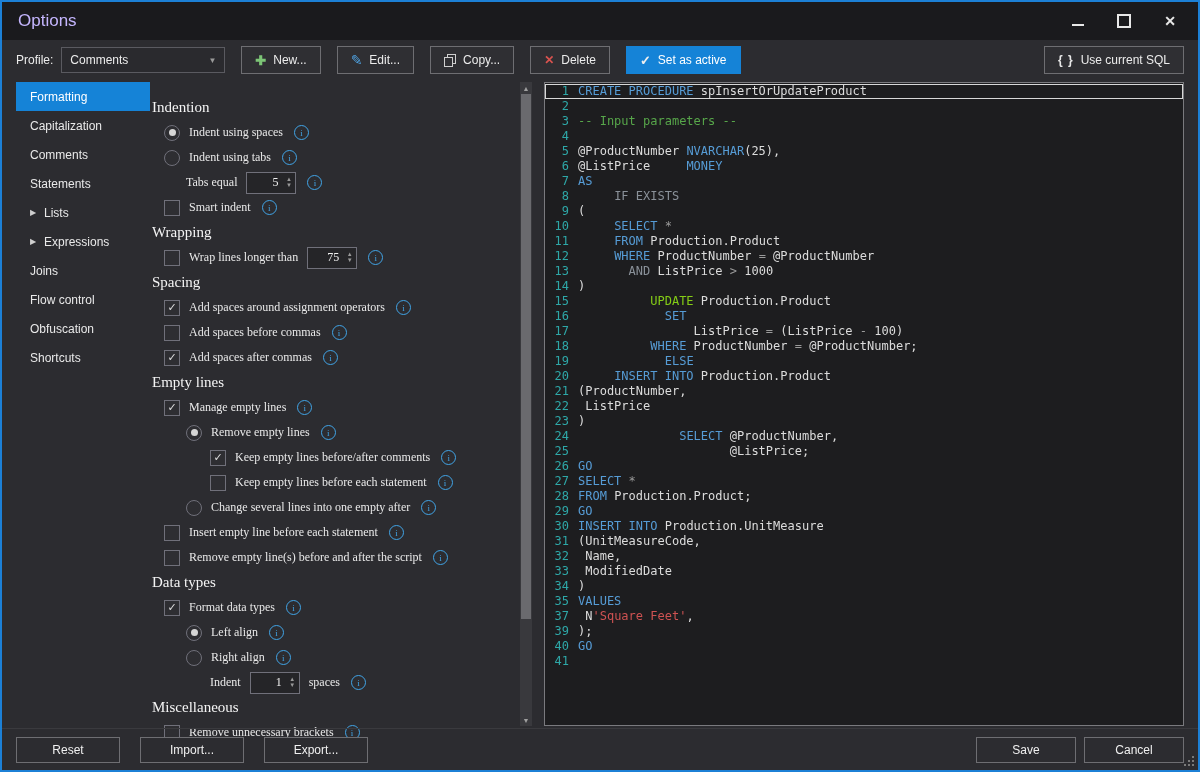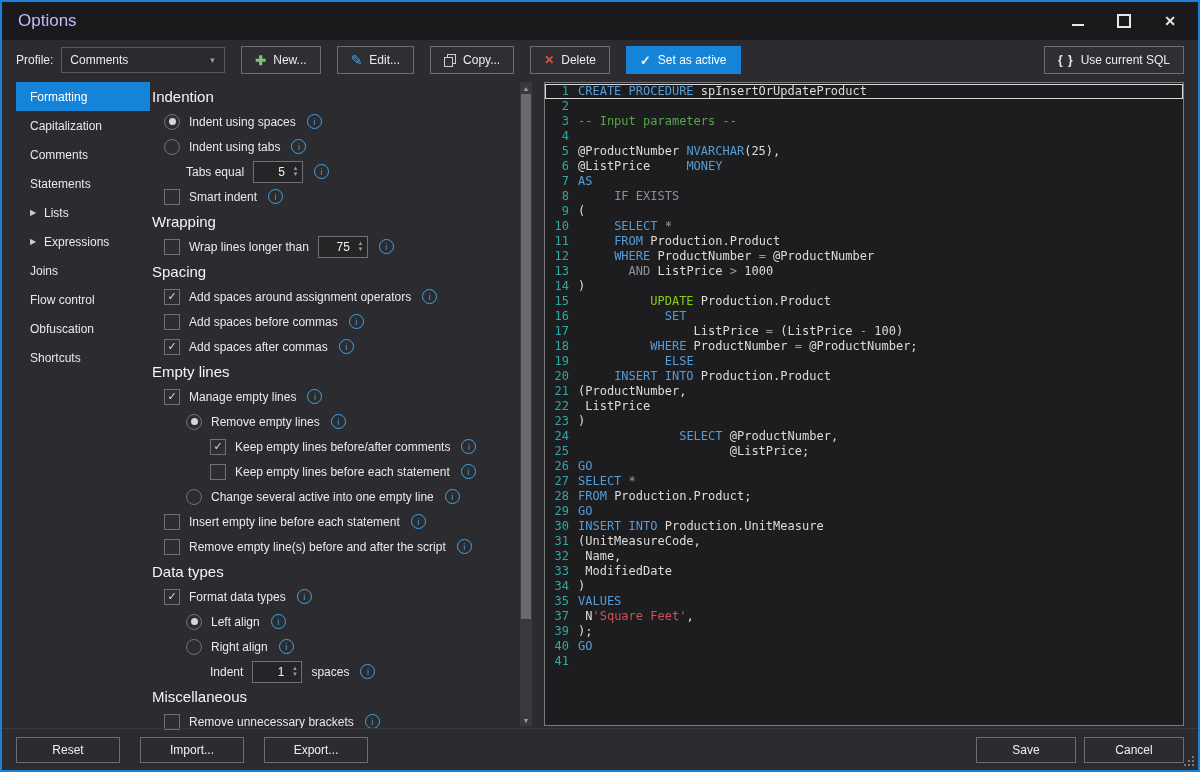--- a/index.html
+++ b/index.html
@@ -32,21 +32,21 @@
   .btn-usesql{margin-left:auto;}
   .ic-braces{color:#e8e8e8;font-size:12px;font-weight:bold;letter-spacing:1px;}
   
   .content{flex:0 0 648px;height:648px;display:flex;align-items:flex-start;padding:0 14px;}
   
   .sidebar{width:134px;flex:0 0 134px;margin-top:2px;}
   .sidebar-item{height:29px;display:flex;align-items:center;color:#e9e9e9;font-size:12px;padding-left:14px;cursor:default;}
   .sidebar-item.selected{background:#1583d7;color:#ffffff;}
   .sidebar-item .chev{font-size:8px;color:#cfcfcf;width:10px;margin-right:4px;}
   
-  .options{width:370px;flex:0 0 370px;margin-top:4px;}
+  .options{width:370px;flex:0 0 370px;margin-top:15px;font-family:Liberation Serif, serif;}
   .opt-row{height:25px;display:flex;align-items:center;gap:9px;color:#e9e9e9;font-size:12px;}
   .opt-header{font-size:15px;color:#f4f4f4;gap:0;}
   .ind0{padding-left:2px;}
   .ind1{padding-left:14px;}
   .ind2{padding-left:36px;}
   .ind3{padding-left:60px;}
   .cb{width:14px;height:14px;flex:0 0 14px;background:#2e2e32;border:1px solid #70707a;display:inline-flex;align-items:center;justify-content:center;color:#dedede;font-size:11px;line-height:1;}
   .rb{width:14px;height:14px;flex:0 0 14px;background:#2e2e32;border:1px solid #70707a;border-radius:50%;display:inline-flex;align-items:center;justify-content:center;}
   .rb .dot{width:7px;height:7px;border-radius:50%;background:#d6d6d6;}
   .spin{width:48px;height:20px;background:#252528;border:1px solid #70707a;display:inline-flex;align-items:center;}
@@ -244,21 +244,21 @@
           <span>Keep empty lines before/after comments</span>
           <span class="info">i</span>
         </div>
         <div class="opt-row ind3">
           <span class="cb"></span>
           <span>Keep empty lines before each statement</span>
           <span class="info">i</span>
         </div>
         <div class="opt-row ind2">
           <span class="rb"></span>
-          <span>Change several active into one empty line</span>
+          <span>Change several lines into one empty after</span>
           <span class="info">i</span>
         </div>
         <div class="opt-row ind1">
           <span class="cb"></span>
           <span>Insert empty line before each statement</span>
           <span class="info">i</span>
         </div>
         <div class="opt-row ind1">
           <span class="cb"></span>
           <span>Remove empty line(s) before and after the script</span>

